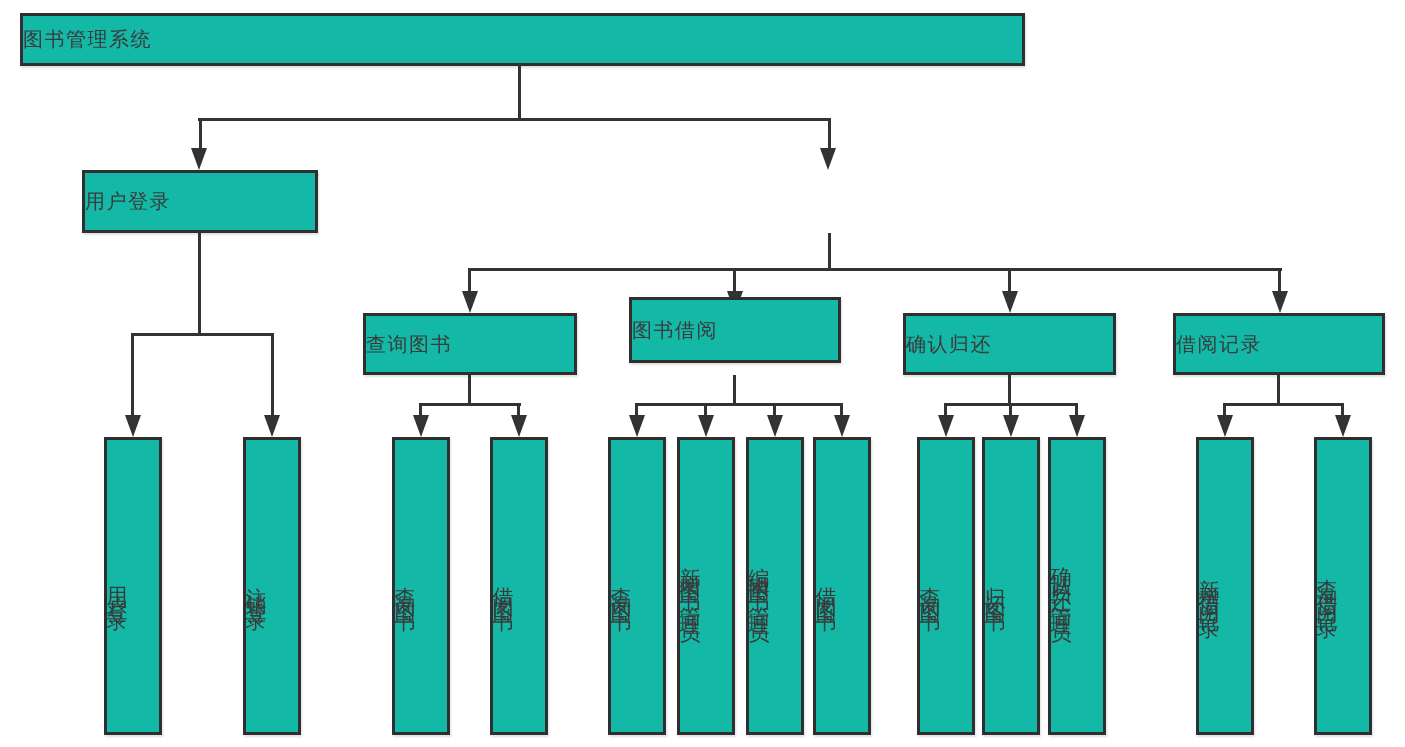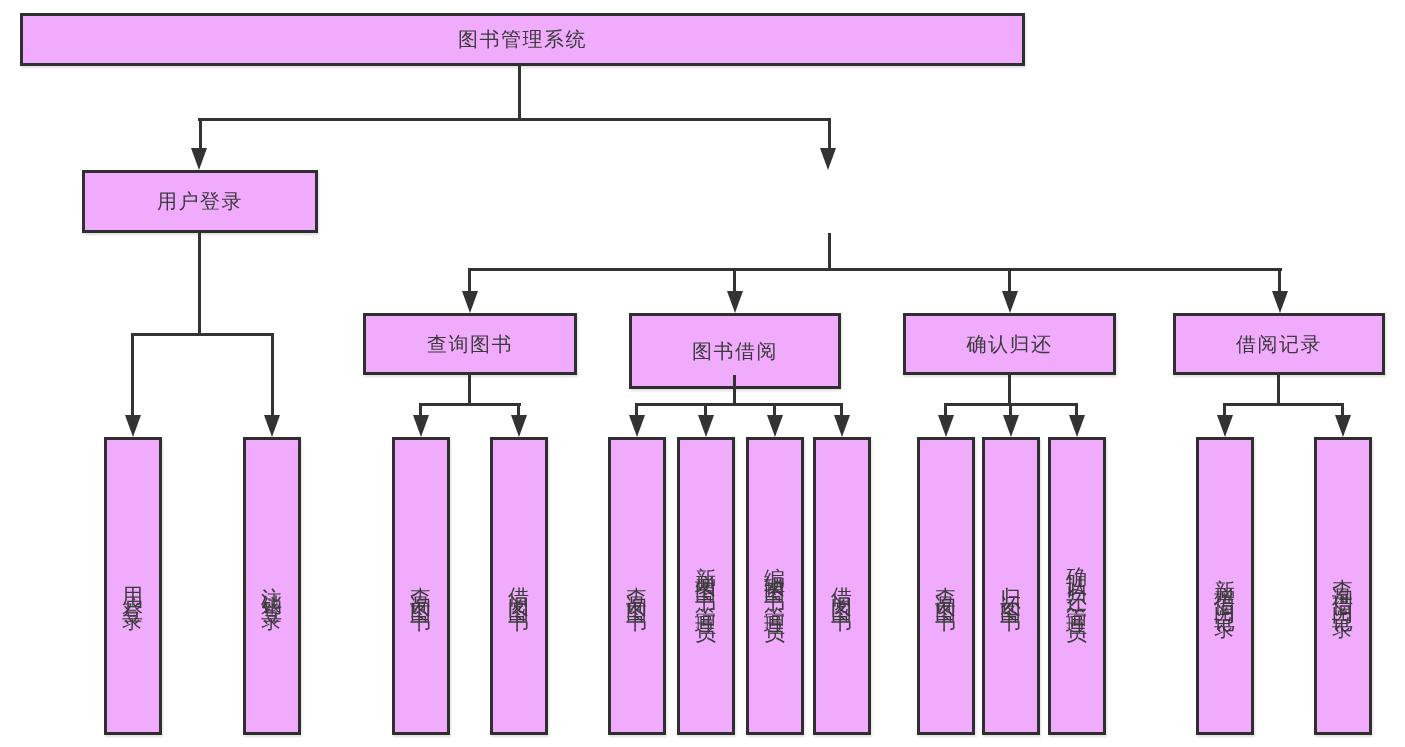--- a/index.html
+++ b/index.html
@@ -1,22 +1,22 @@
 <!DOCTYPE html>
 <html><head>
 <meta charset="utf-8">
 <style>
   html,body{margin:0;padding:0;background:#fff;}
   .canvas{
     position:relative;width:1405px;height:747px;background:#fff;overflow:hidden;
     font-family:"Liberation Sans",sans-serif;color:#3a3a3a;
   }
   .box{
-    position:absolute;box-sizing:border-box;background:#f0abfc;
-    border:3px solid #2f2f2f;display:flex;align-items:center;justify-content:center;
+    position:absolute;box-sizing:border-box;background:#14b8a6;
+    border:3px solid #2f2f2f;display:flex;align-items:center;
     box-shadow:1px 2px 2px rgba(0,0,0,0.12);
   }
   .hlabel{font-size:20px;letter-spacing:1.5px;white-space:nowrap;}
   .root .hlabel{font-size:20px;}
   .leaf span{
     writing-mode:vertical-rl;font-size:21px;letter-spacing:8px;line-height:1;
     white-space:nowrap;
   }
   .vline,.hline{position:absolute;background:#333;}
   .tri{
@@ -63,21 +63,21 @@
   <div class="vline" style="left:733px;top:268px;width:3px;height:25px"></div>
   <div class="tri" style="left:727px;top:291px"></div>
   <div class="vline" style="left:1008px;top:268px;width:3px;height:25px"></div>
   <div class="tri" style="left:1002px;top:291px"></div>
   <div class="vline" style="left:1278px;top:268px;width:3px;height:25px"></div>
   <div class="tri" style="left:1272px;top:291px"></div>
 
   <div class="box" style="left:363px;top:313px;width:214px;height:62px">
     <span class="hlabel">查询图书</span>
   </div>
-  <div class="box" style="left:629px;top:313px;width:212px;height:76px">
+  <div class="box" style="left:629px;top:297px;width:212px;height:66px">
     <span class="hlabel">图书借阅</span>
   </div>
   <div class="box" style="left:903px;top:313px;width:213px;height:62px">
     <span class="hlabel">确认归还</span>
   </div>
   <div class="box" style="left:1173px;top:313px;width:212px;height:62px">
     <span class="hlabel">借阅记录</span>
   </div>
 
   <div class="vline" style="left:468px;top:375px;width:3px;height:31px"></div>

